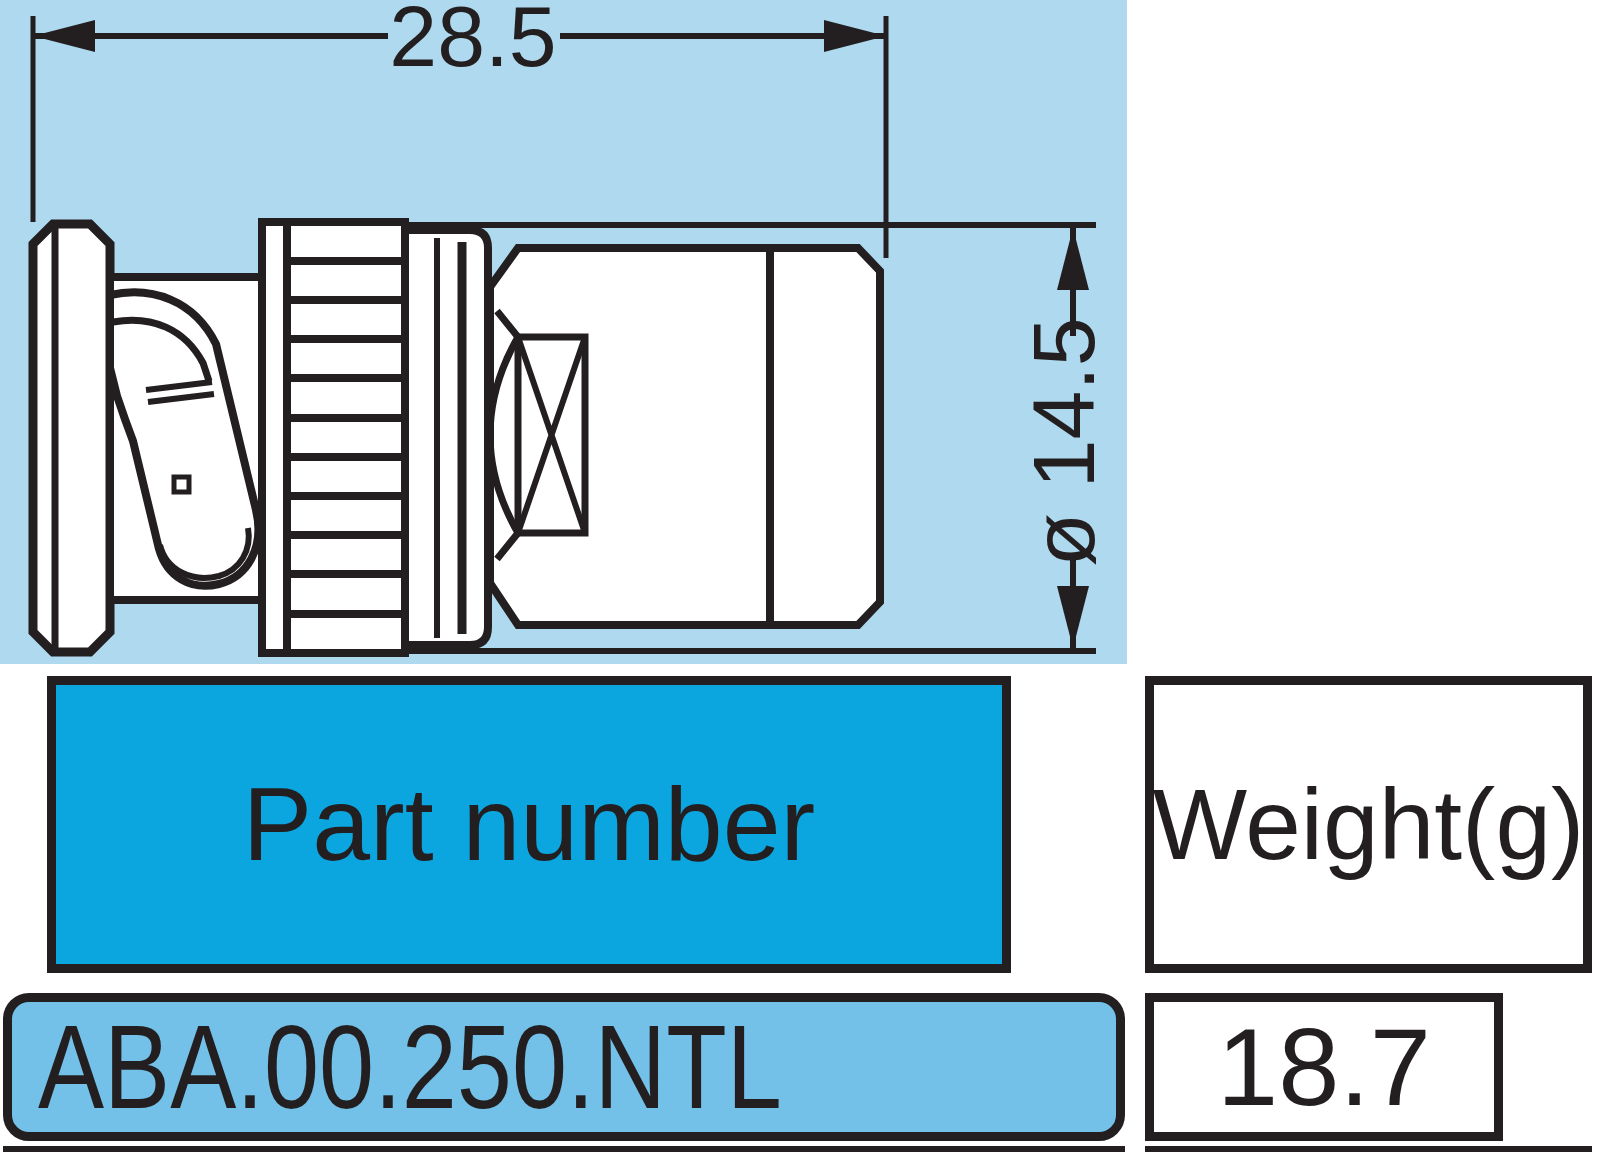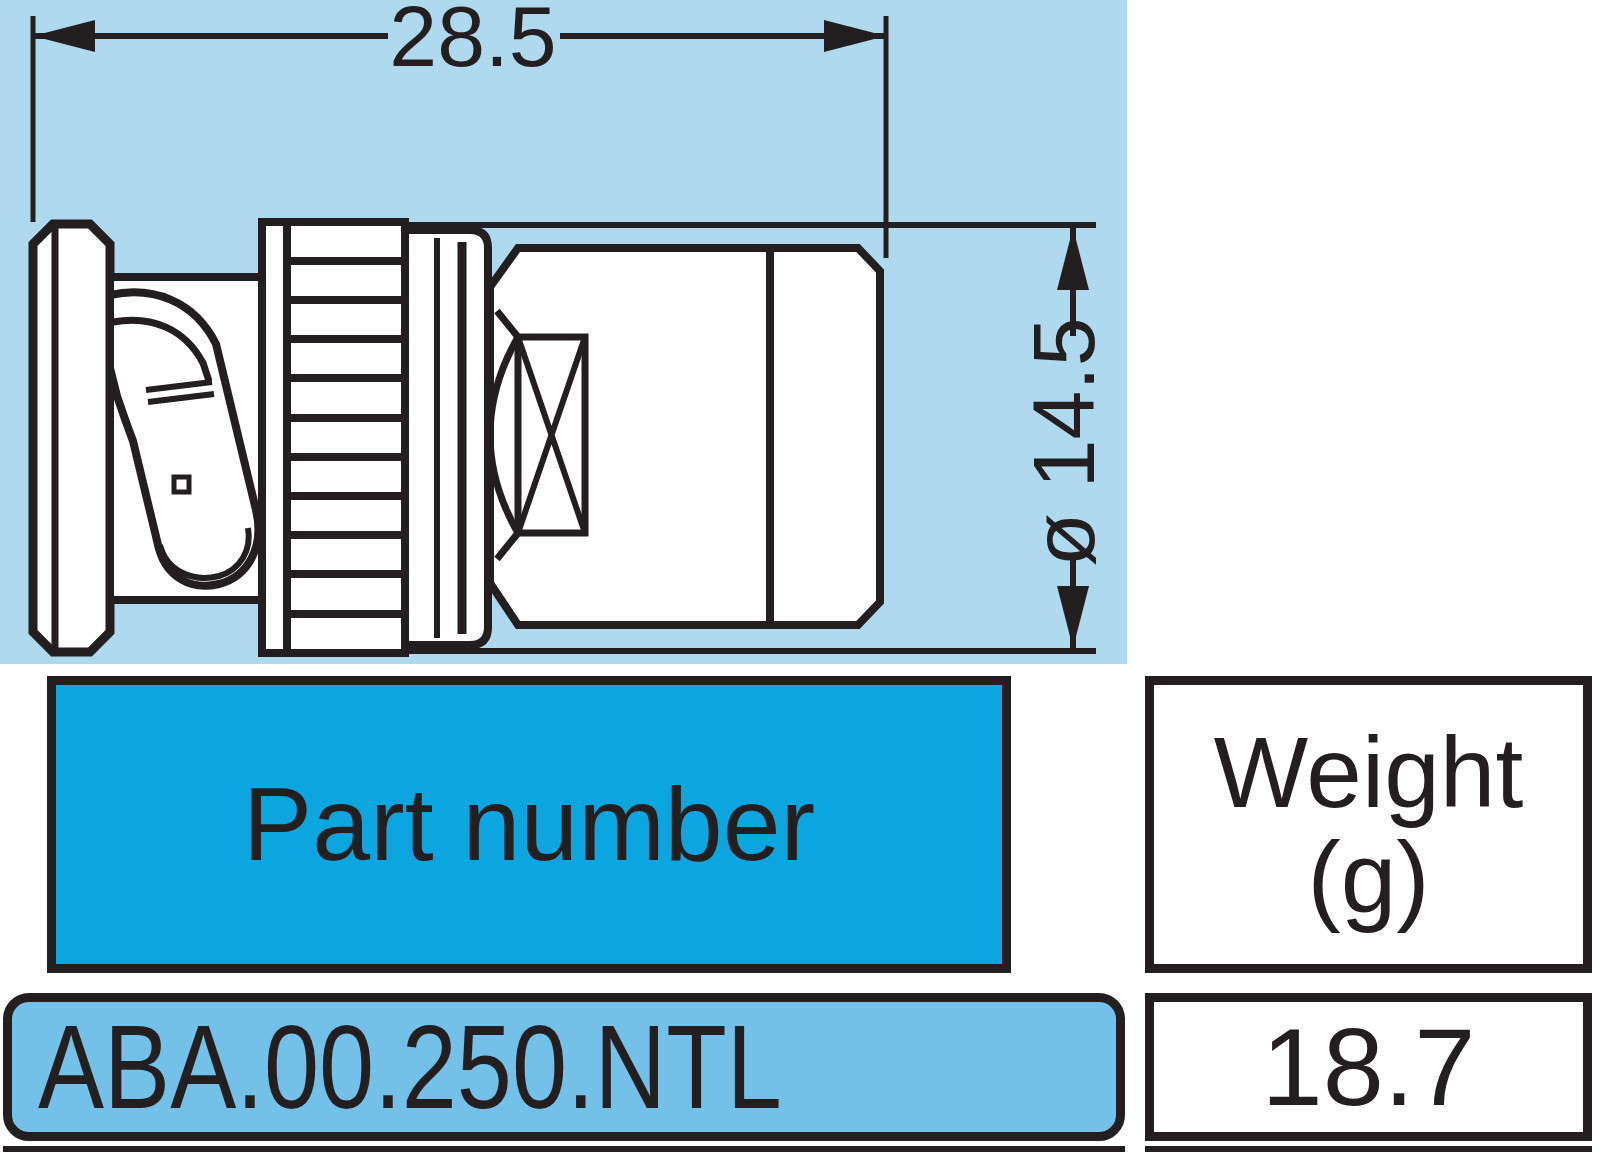--- a/index.html
+++ b/index.html
@@ -19,25 +19,25 @@
 
   .ln{stroke:var(--line);fill:none;}
   .shape{stroke:var(--line);fill:#FFFFFF;}
   .arrow{fill:var(--line);stroke:none;}
   text.dim{fill:var(--line);font-family:"Liberation Sans",sans-serif;}
 
   .cell{position:absolute;border:9px solid var(--line);display:flex;align-items:center;}
   .part-header{left:3px;top:676px;width:964px;height:297px;background:var(--header-fill);
     justify-content:center;font-size:104px;margin-left:44px;}
   .weight-header{left:1145px;top:676px;width:447px;height:297px;background:#FFFFFF;
-    flex-direction:column;justify-content:center;font-size:100px;line-height:1.05;text-align:center;}
+    flex-direction:row;justify-content:center;font-size:100px;line-height:1.05;text-align:center;}
   .part-value{left:3px;top:993px;width:1122px;height:148px;background:var(--row-fill);
     justify-content:flex-start;padding-left:26px;font-size:118px;line-height:1;border-radius:26px;}
   .part-value span{display:inline-block;transform:scaleX(.84);transform-origin:left center;white-space:nowrap;}
-  .weight-value{left:1145px;top:993px;width:447px;height:148px;background:#FFFFFF;
+  .weight-value{left:1145px;top:993px;width:358px;height:148px;background:#FFFFFF;
     justify-content:center;font-size:110px;line-height:1;}
   .next-row-strip{position:absolute;top:1146px;height:6px;background:var(--line);}
   .strip-left{left:3px;width:1122px;}
   .strip-right{left:1145px;width:447px;}
 </style>
 </head>
 <body>
 
 <div class="page">
 

